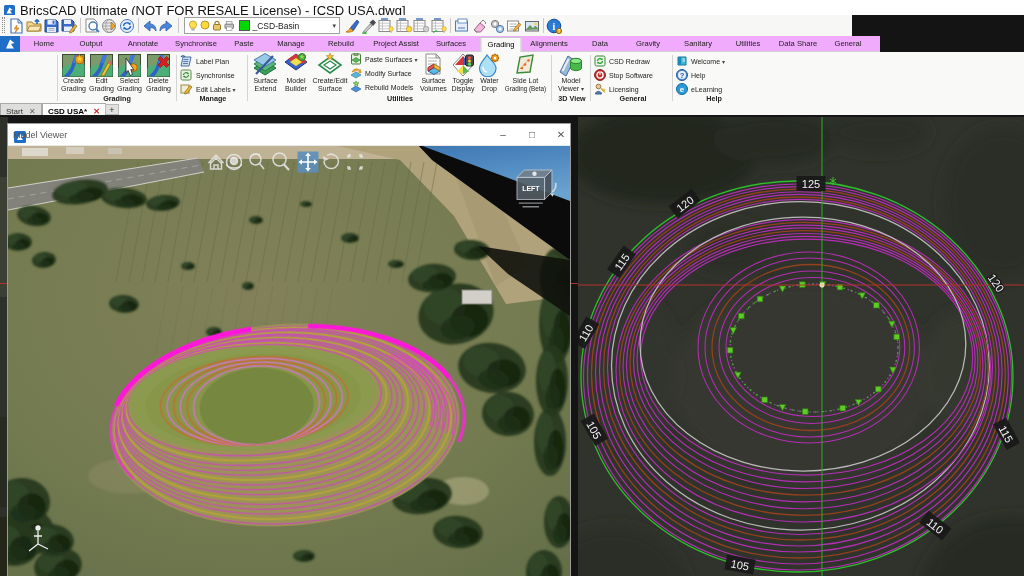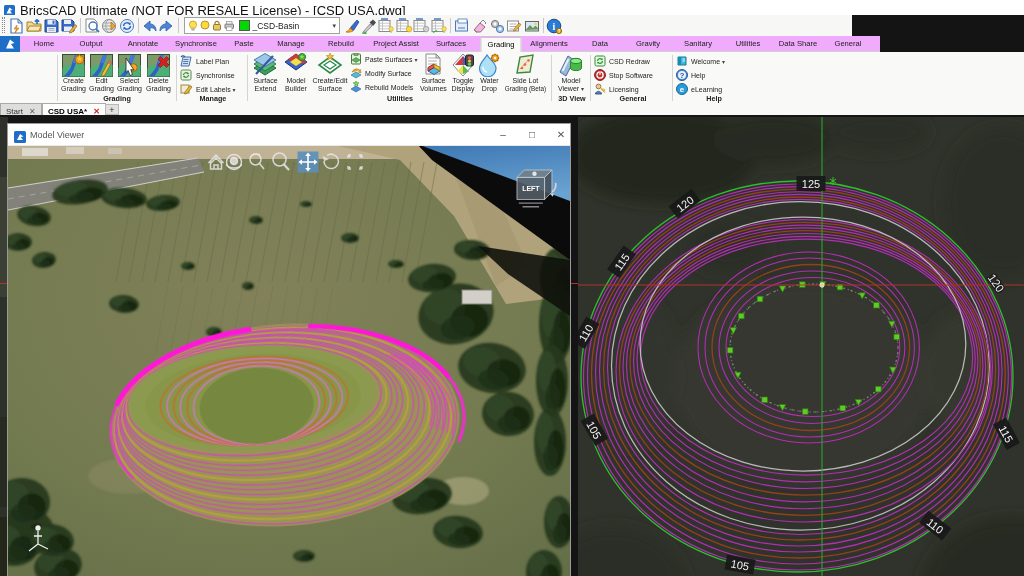--- a/index.html
+++ b/index.html
@@ -33,21 +33,21 @@
 .dtab { position:absolute; top:0; height:16px; font-size:8px; display:flex; align-items:center; padding:0 5px; color:#333; background:#dededd; border:1px solid #aaa; border-bottom:none; }
 .dtab .x { margin-left:6px; color:#666; font-size:8px; }
 .dtab.act { background:#fdfdfd; font-weight:bold; color:#000; }
 .dtab.act .x { color:#cc2222; font-weight:bold; }
 #plus { position:absolute; left:105px; top:1px; width:14px; height:11px; background:#e2e1e0; border:1px solid #b8b8b8; font-size:9px; color:#333; text-align:center; line-height:10px; }
 #viewport { position:absolute; left:0; top:115px; width:1024px; height:461px; background:#161616; }
 #rightpane { position:absolute; left:578px; top:2px; width:446px; height:459px; overflow:hidden; }
 #leftsliver { position:absolute; left:0; top:2px; width:8px; height:459px; background:#2e3129; }
 #mviewer { position:absolute; left:8px; top:9px; width:562px; height:470px; background:#fff; box-shadow:0 0 0 1px #9a9a9a; }
 #mvtitle { position:absolute; left:0; top:0; width:562px; height:22px; background:#fff; border-bottom:1px solid #e8e8e8; }
-#mvtitle .t { position:absolute; left:22px; top:6px; font-size:9px; color:#555; }
+#mvtitle .t { position:absolute; left:5px; top:6px; font-size:9px; color:#555; }
 #mvtitle .btn { position:absolute; top:3px; width:16px; height:16px; color:#555; font-size:10px; text-align:center; line-height:16px; }
 #mvcontent { position:absolute; left:0; top:22px; width:562px; height:448px; overflow:hidden; }
 </style></head><body>
 <div id="titlebar">
   <span class="logo"><svg width="11" height="11" viewBox="0 0 11 11" style="">
         <rect width="11" height="11" rx="1.5" fill="#1e6ec8"></rect>
         <path d="M2.5 8.5 L5.5 2.5 L8.5 5 L6 5.5 L8 8.5 Z" fill="#fff"></path>
       </svg></span>
   <span class="t">BricsCAD Ultimate (NOT FOR RESALE License) - [CSD USA.dwg]</span>
 </div>

